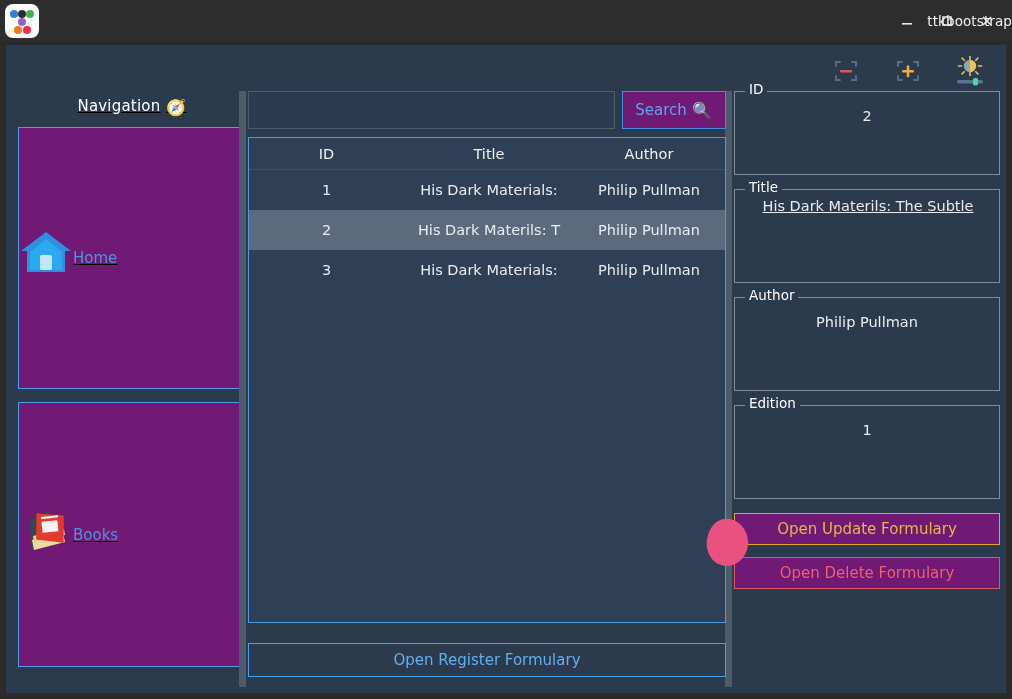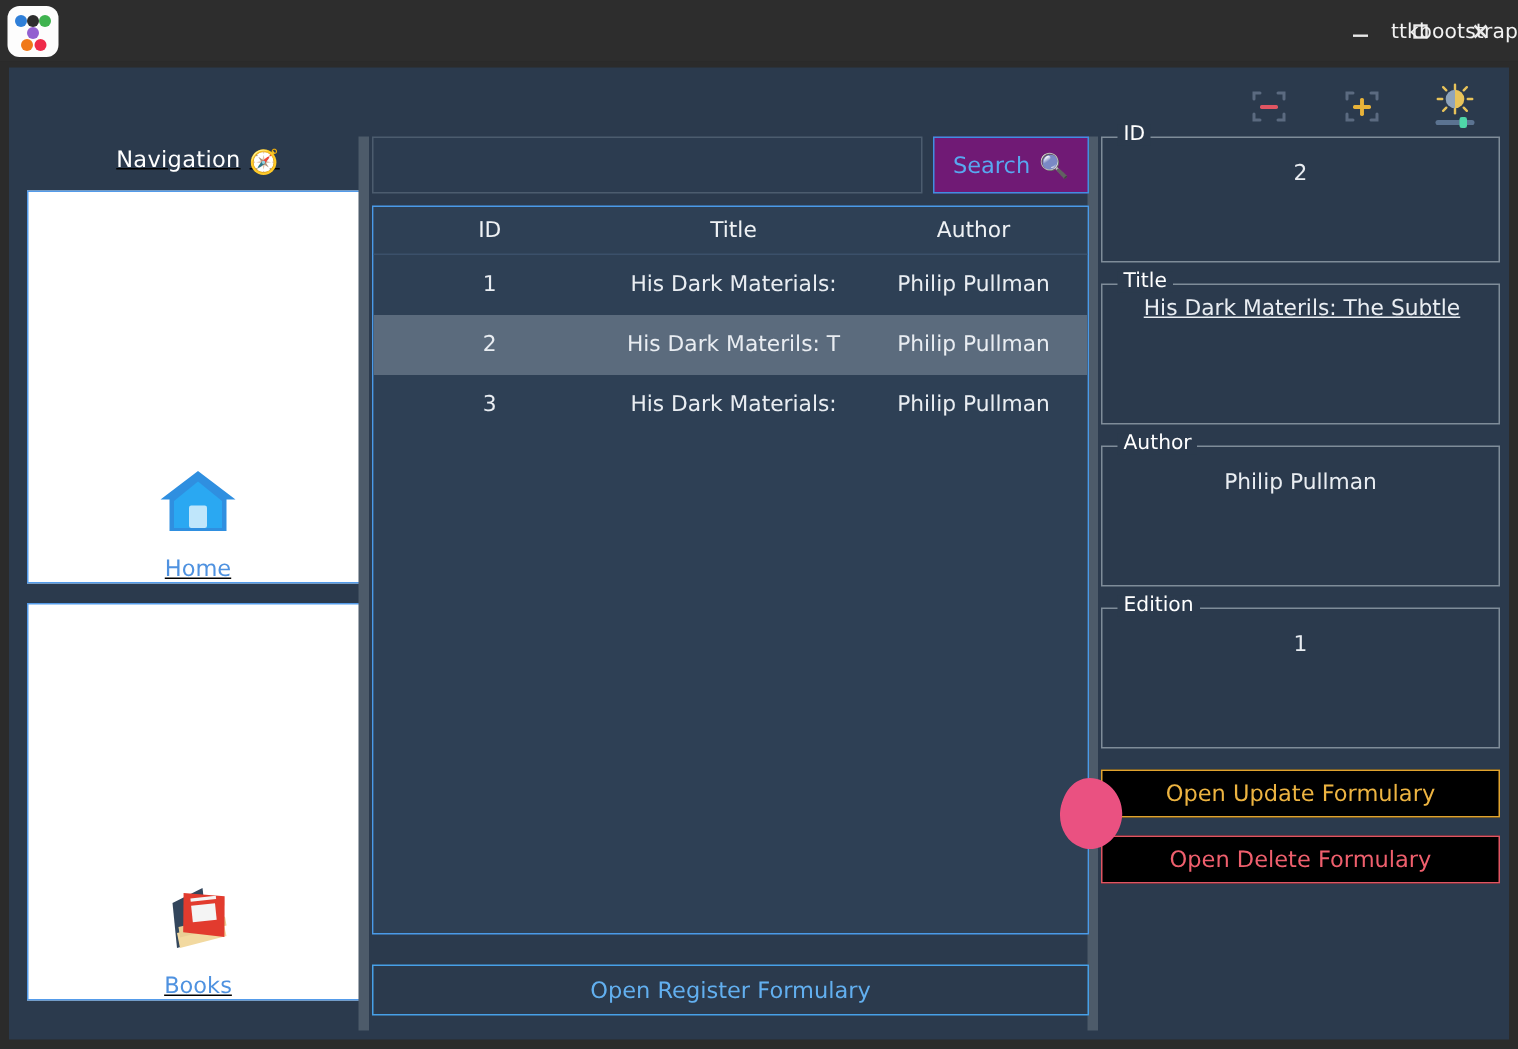--- a/index.html
+++ b/index.html
@@ -88,23 +88,23 @@
   }
 
   
   #nav-header {
     text-align: center; color: #ffffff; font-size: 15px;
     padding: 6px 0 10px 0; letter-spacing: .2px;
   }
   #nav-header .emoji { font-size: 16px; vertical-align: -2px; margin-left: 6px; }
   .nav-card {
     border: 1px solid #539bea;
-    background: #ffffff;
-    display: flex; flex-direction: column;
-    align-items: center; justify-content: flex-end;
+    background: #701a75;
+    display: flex; flex-direction: row;
+    align-items: center; justify-content: flex-start;
     color: #539bea; font-size: 14.5px;
     cursor: default;
   }
   #nav-home { height: 262px; }
   #nav-books { height: 265px; margin-top: 13px; }
   .nav-card .nav-icon { margin-bottom: 9px; line-height: 1; }
   .nav-card .nav-label { color: #4f92e0; font-size: 15px; }
 
   
   #search-row {
@@ -177,21 +177,21 @@
   .lf-centered { text-align: center; padding-top: 16px; }
   .lf-left     { text-align: center; padding: 8px 0 0 2px; text-decoration: underline; }
 
   #lf-id     { height: 84px; }
   #lf-title  { height: 94px; }
   #lf-author { height: 94px; }
   #lf-edition{ height: 94px; }
 
   .action-btn {
     width: 100%; height: 32px; margin-bottom: 12px;
-    background: #000000; font-family: inherit; font-size: 15px;
+    background: #701a75; font-family: inherit; font-size: 15px;
     display: flex; align-items: center; justify-content: center;
     cursor: default;
   }
   #btn-update { border: 1px solid #e0a32e; color: #edb441; }
   #btn-delete { border: 1px solid #e05562; color: #ef5f6d; }
 
   
   #cursor-blob {
     position: absolute; left: 698px; top: 470px;
     width: 52px; height: 56px; pointer-events: none;

